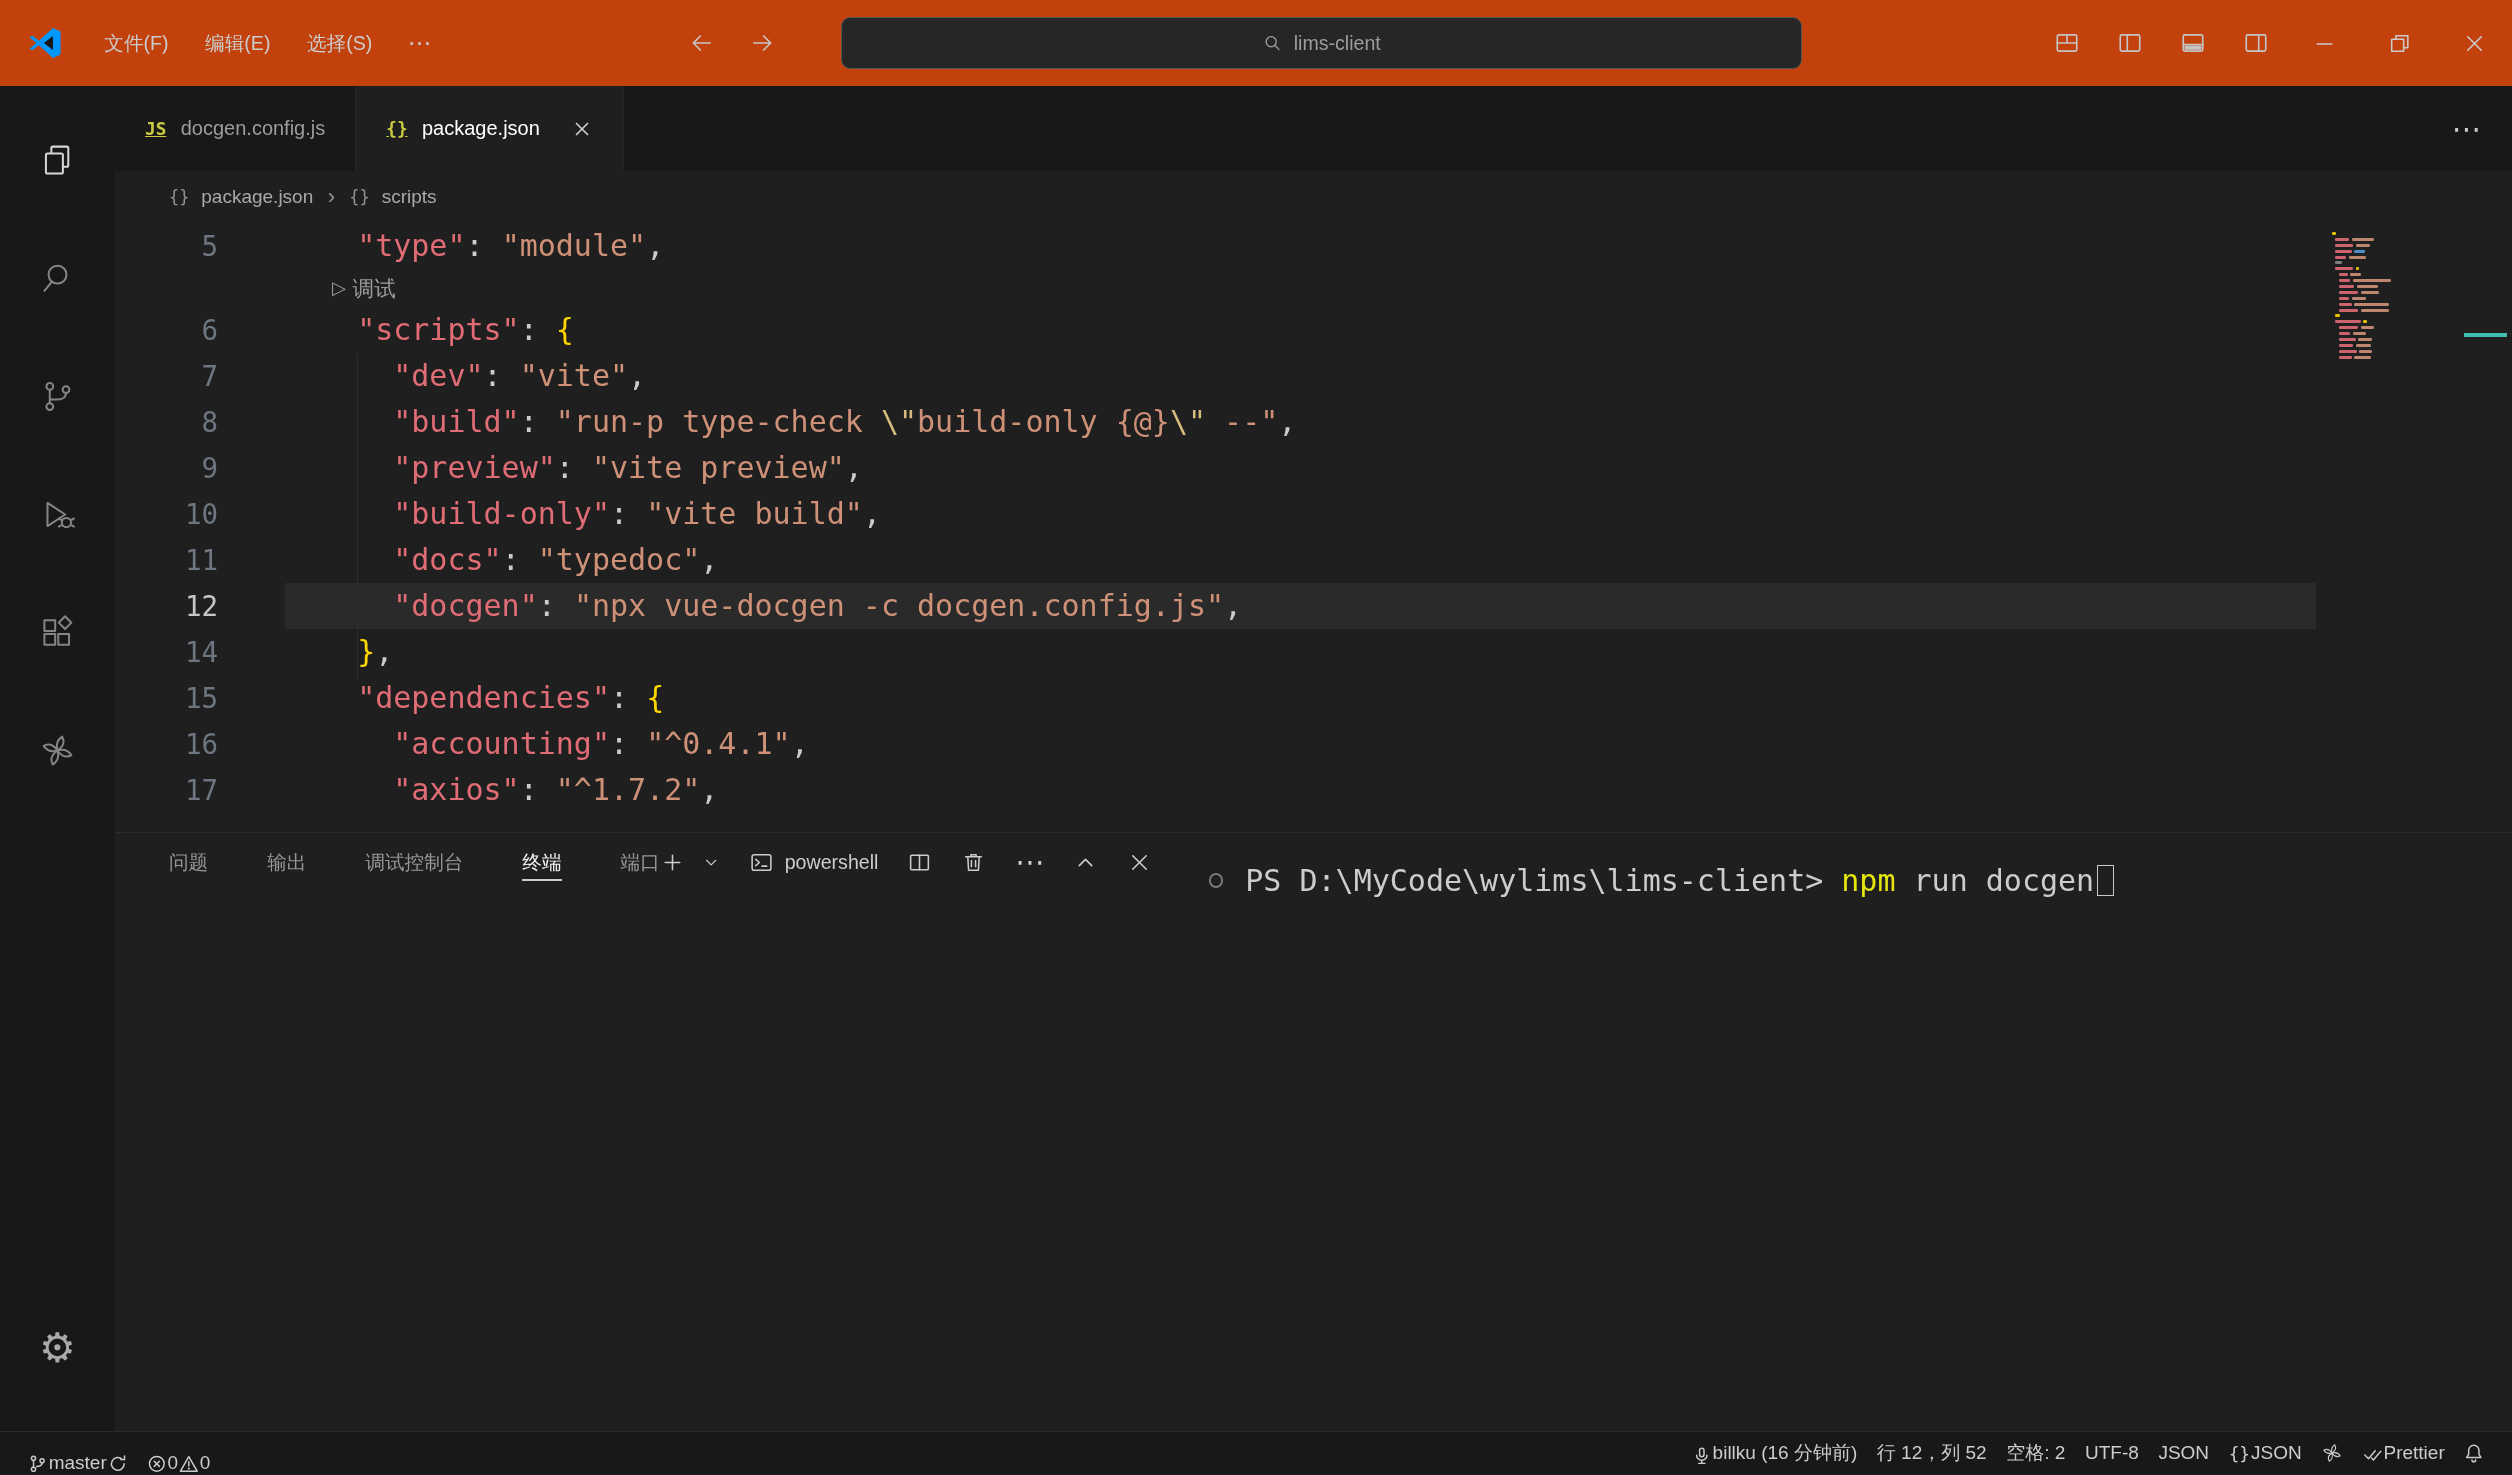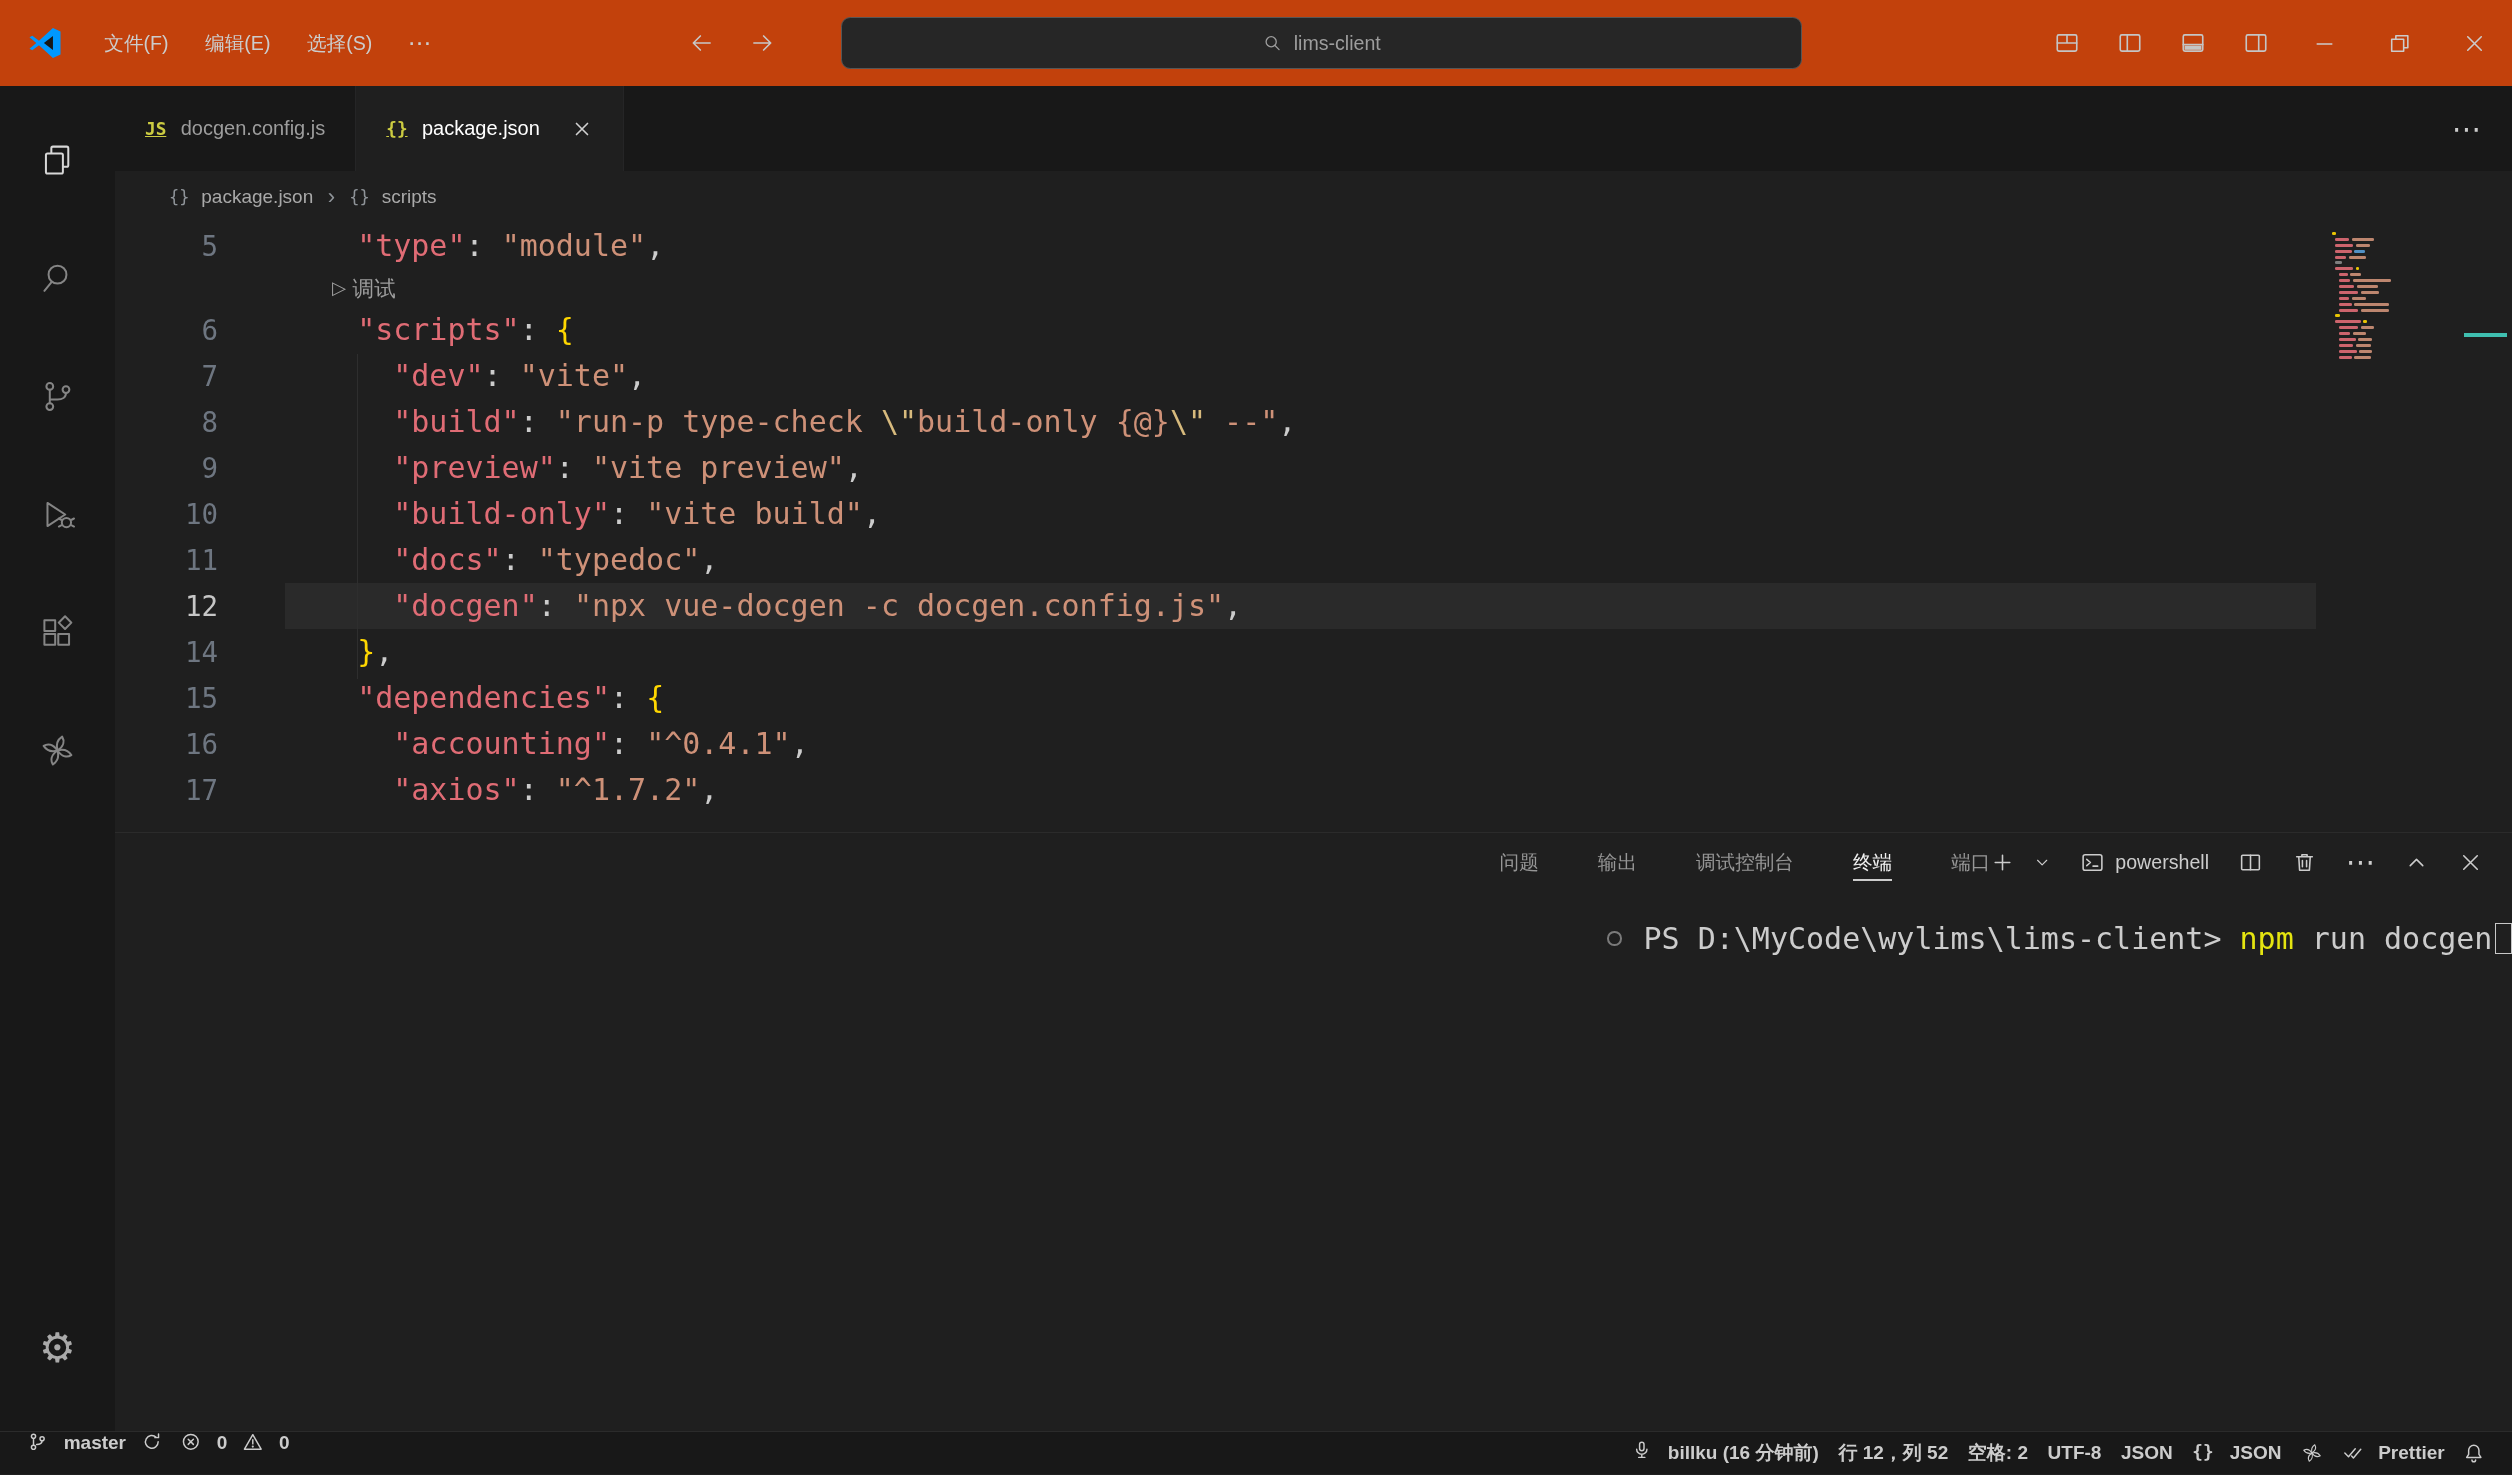--- a/index.html
+++ b/index.html
@@ -62,41 +62,41 @@
   .tok-esc { color:#d7ba7d; } .tok-punc { color:#cccccc; } .tok-brace { color:#ffd700; }
   .codelens { height:38px; display:flex; align-items:center; gap:6.5px; padding-left:217px;
     color:#9d9d9d; font-size:21.6px; font-family:"Liberation Sans","DejaVu Sans",sans-serif; }
   .cl-icon { font-size:18.3px; }
   .indent-guide { position:absolute; left:242px; top:131px; width:1.3px; height:325px; background:#2e2e2e; }
   .minimap { position:absolute; top:5.2px; right:103px; width:81px; height:367px; }
   .mmbar { position:absolute; height:3.3px; border-radius:1.3px; opacity:.9; }
   .ruler-mark { position:absolute; right:5.2px; top:110px; width:43px; height:3.9px; background:#3fbfb0; }
 
   
-  .panel { height:599px; border-top:1.3px solid #2b2b2b; display:flex; flex-direction:column; background:#1f1f1f;align-items:flex-end; }
+  .panel { height:599px; border-top:1.3px solid #2b2b2b; display:flex; flex-direction:row; background:#1f1f1f; }
   .panel-header { height:58px; display:flex; align-items:center; padding:0 29px 0 54px; }
   .ptabs { display:flex; gap:59px; height:100%; font-size:19.6px; color:#969696; }
   .ptab { display:flex; align-items:center; position:relative; }
   .ptab.active { color:#f0f0f0; }
   .ptab.active::after { content:""; position:absolute; left:0; right:0; bottom:10.5px; height:2px; background:#cccccc; }
   .panel-actions { margin-left:auto; display:flex; align-items:center; gap:29px; color:#cccccc; }
   .panel-actions svg { width:25px; height:25px; }
   .pa-ellipsis { font-size:29px; }
   .profile-item { display:flex; align-items:center; gap:10.5px; font-size:19.6px; color:#cccccc; }
   .chev-sm { width:18.3px !important; height:18.3px !important; margin-left:-11.8px; }
   .terminal { flex:1; padding:30px 0 0 27.5px; font-family:"DejaVu Sans Mono",monospace; font-size:30px; color:#cccccc; }
   .term-line { display:flex; align-items:center; white-space:pre; }
   .term-deco { flex:none; width:14.4px; height:14.4px; border:2px solid #7a7a7a; border-radius:50%; margin-right:22px; }
   .cmd-name { color:#e5e510; }
   .term-cursor { display:inline-block; width:17px; height:31px; border:1.3px solid #c8c8c8; margin-left:2.6px; vertical-align:-5.2px; }
 
   
   .statusbar { height:43px; background:#181818; border-top:1.3px solid #2b2b2b; display:flex; align-items:center;
     padding:0 18.3px; font-size:19px; color:#cccccc; }
-  .sb-item { display:flex; align-items:flex-start; gap:16px; padding:0 9.8px; height:100%;font-weight:bold; }
+  .sb-item { display:flex; align-items:flex-end; gap:1px; padding:0 9.8px; height:100%; }
   .sb-item svg { width:19.6px; height:19.6px; stroke-width:1.2; }
   .sb-right { margin-left:auto; display:flex; align-items:center; }
   .sb-braces { font-family:"DejaVu Sans Mono",monospace; font-size:17.7px; }
 </style>
 </head>
 <body>
 
 <div class="titlebar">
   <svg class="logo" viewBox="0 0 24 24">
     <path d="M17 2.5L8.2 10.6 4 7.4 2.2 8.4 6.5 12l-4.3 3.6 1.8 1 4.2-3.2L17 21.5l4.8-2.3V4.8z" fill="#0098ff"></path>

